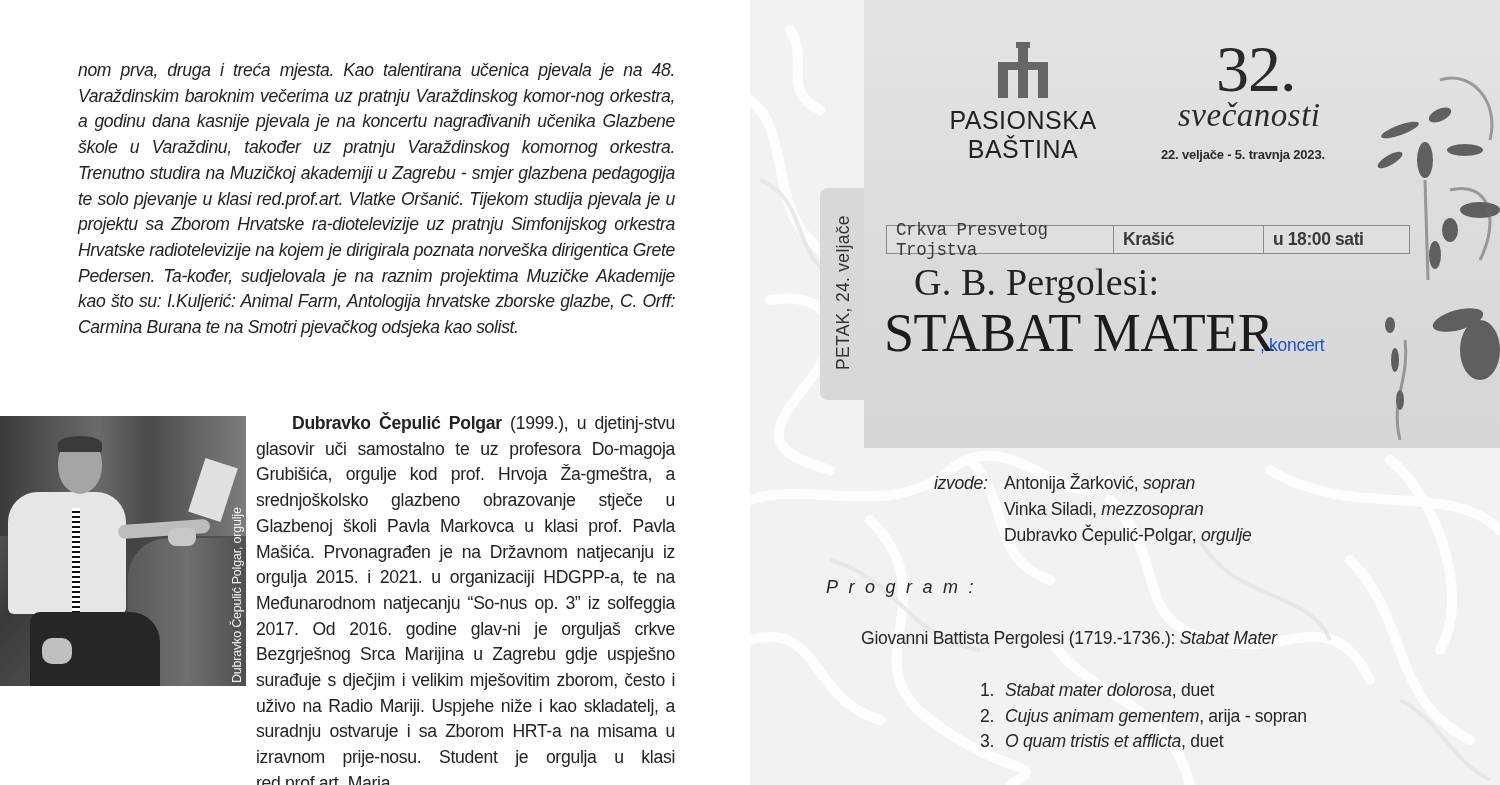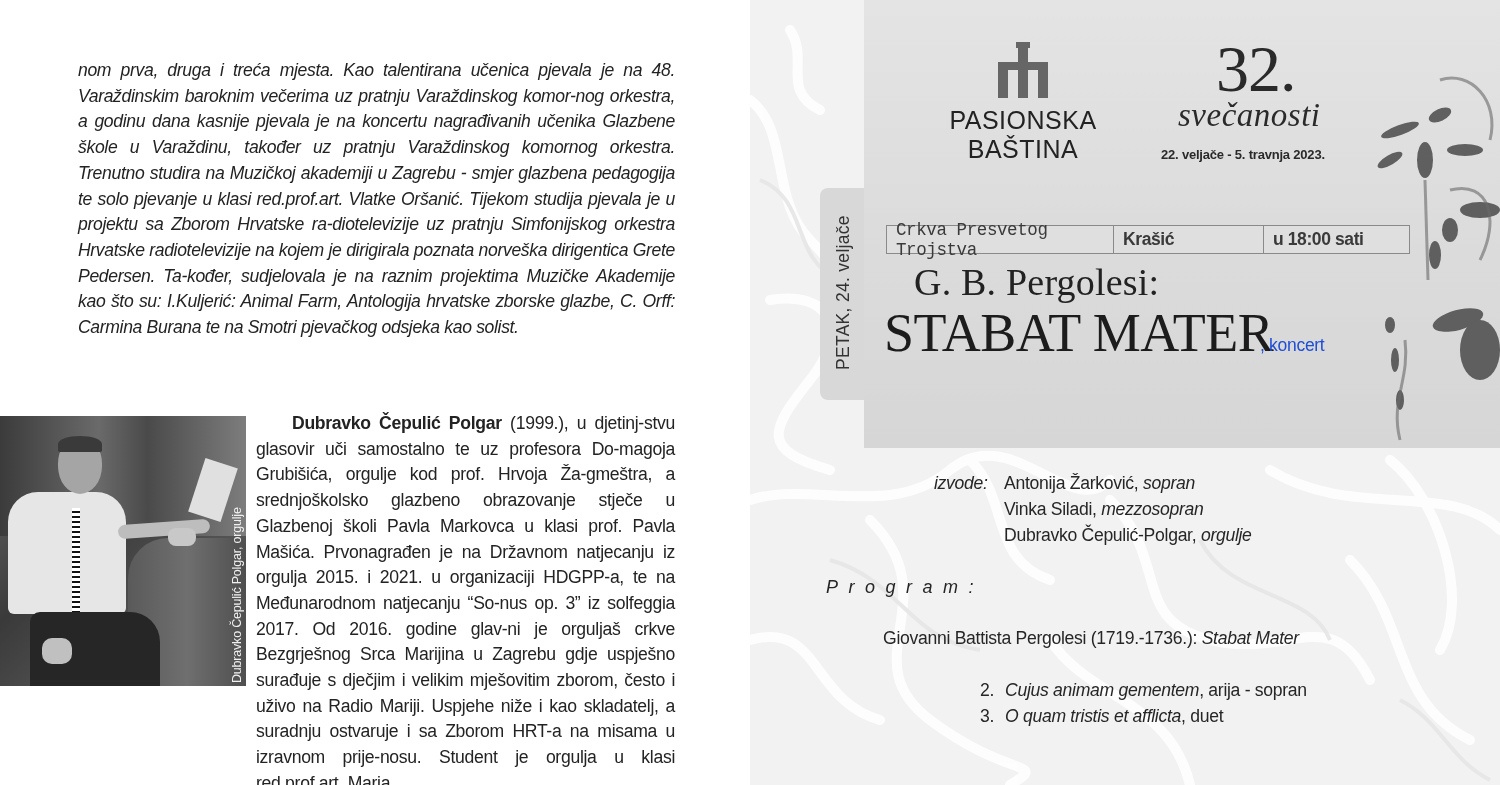--- a/index.html
+++ b/index.html
@@ -79,21 +79,21 @@
     .work-sub { position: absolute; left: 510px; top: 335px; font-size: 17.5px; color: #1d4ed8; letter-spacing: -0.3px; }
 
     .ink-face { position: absolute; left: 580px; top: 20px; width: 170px; height: 430px; }
 
     .performers { position: absolute; left: 184px; top: 470px; font-size: 17.6px; line-height: 26px; color: #262626; letter-spacing: -0.3px; }
     .performers .lbl { position: absolute; left: 0; top: 0; font-style: italic; }
     .performers .list { position: absolute; left: 70px; top: 0; white-space: nowrap; }
     .performers em, .program em { font-style: italic; }
 
     .program-heading { position: absolute; left: 76px; top: 577px; font-size: 18px; font-style: italic; color: #262626; letter-spacing: 10.5px; }
-    .program-work { position: absolute; left: 111px; top: 628px; font-size: 17.6px; color: #262626; letter-spacing: -0.3px; white-space: nowrap; margin-left: 22px; }
+    .program-work { position: absolute; left: 111px; top: 628px; font-size: 17.6px; color: #262626; letter-spacing: -0.3px; white-space: nowrap; }
     .program-list { position: absolute; left: 230px; top: 678px; font-size: 17.6px; line-height: 25.6px; color: #262626; letter-spacing: -0.3px; list-style: none; }
     .program-list li { white-space: nowrap; }
     .program-list .num { display: inline-block; width: 25px; }
   </style>
 </head>
 <body>
 
 <div class="left-page">
   <p class="bio-top">nom prva, druga i treća mjesta. Kao talentirana učenica pjevala je na 48. Varaždinskim baroknim večerima uz pratnju Varaždinskog komor-nog orkestra, a godinu dana kasnije pjevala je na koncertu nagrađivanih učenika Glazbene škole u Varaždinu, također uz pratnju Varaždinskog komornog orkestra. Trenutno studira na Muzičkoj akademiji u Zagrebu - smjer glazbena pedagogija te solo pjevanje u klasi red.prof.art. Vlatke Oršanić. Tijekom studija pjevala je u projektu sa Zborom Hrvatske ra-diotelevizije uz pratnju Simfonijskog orkestra Hrvatske radiotelevizije na kojem je dirigirala poznata norveška dirigentica Grete Pedersen. Ta-kođer, sudjelovala je na raznim projektima Muzičke Akademije kao što su: I.Kuljerić: Animal Farm, Antologija hrvatske zborske glazbe, C. Orff: Carmina Burana te na Smotri pjevačkog odsjeka kao solist.</p>
 
@@ -198,16 +198,17 @@
       <div><span>Antonija Žarković, </span><em>sopran</em></div>
       <div><span>Vinka Siladi, </span><em>mezzosopran</em></div>
       <div><span>Dubravko Čepulić-Polgar, </span><em>orgulje</em></div>
     </div>
   </div>
 
   <div class="program-heading">Program:</div>
   <div class="program-work program"><span>Giovanni Battista Pergolesi (1719.-1736.): </span><em>Stabat Mater</em></div>
 
   <ul class="program-list program">
+    <li><span class="num">1.</span><em>Stabat mater dolorosa</em><span>, duet</span></li>
     <li><span class="num">2.</span><em>Cujus animam gementem</em><span>, arija - sopran</span></li>
     <li><span class="num">3.</span><em>O quam tristis et afflicta</em><span>, duet</span></li>
   </ul>
 </div>
 
 </body></html>

